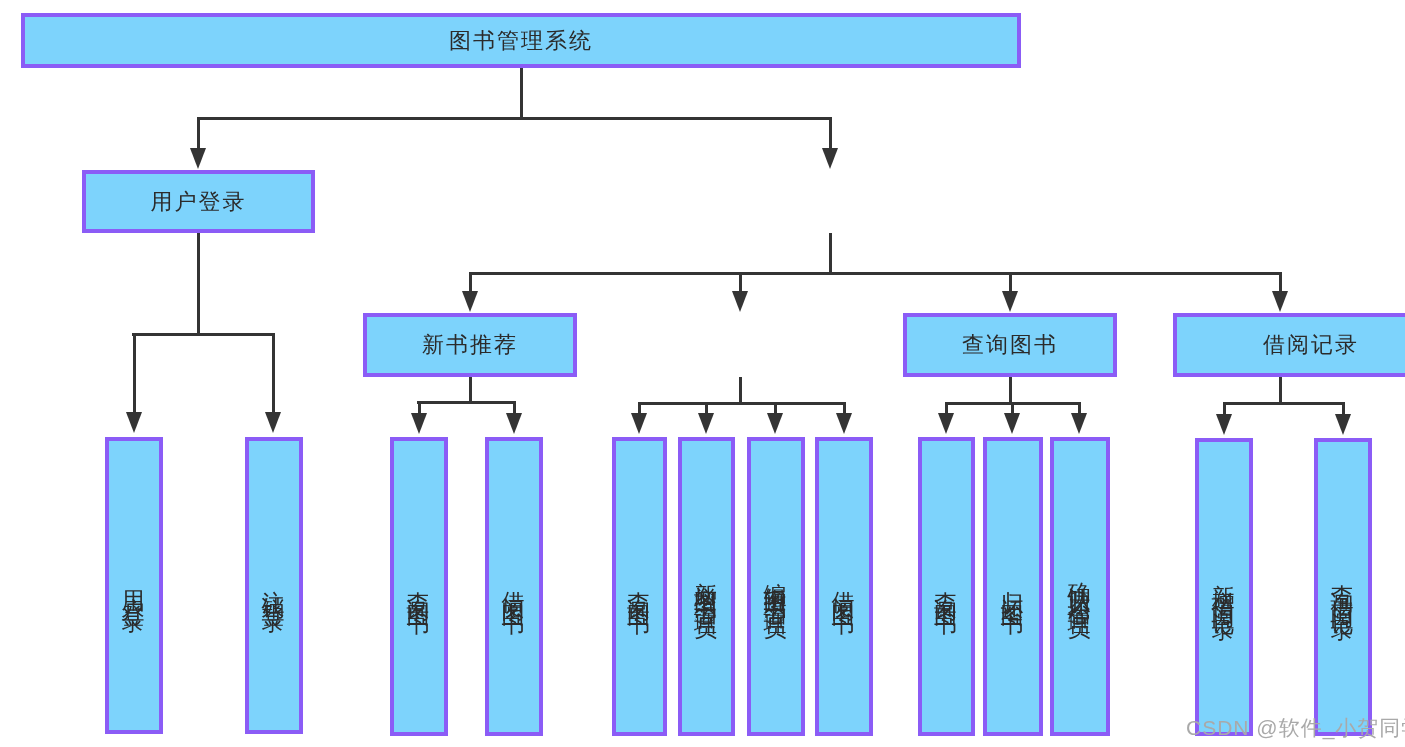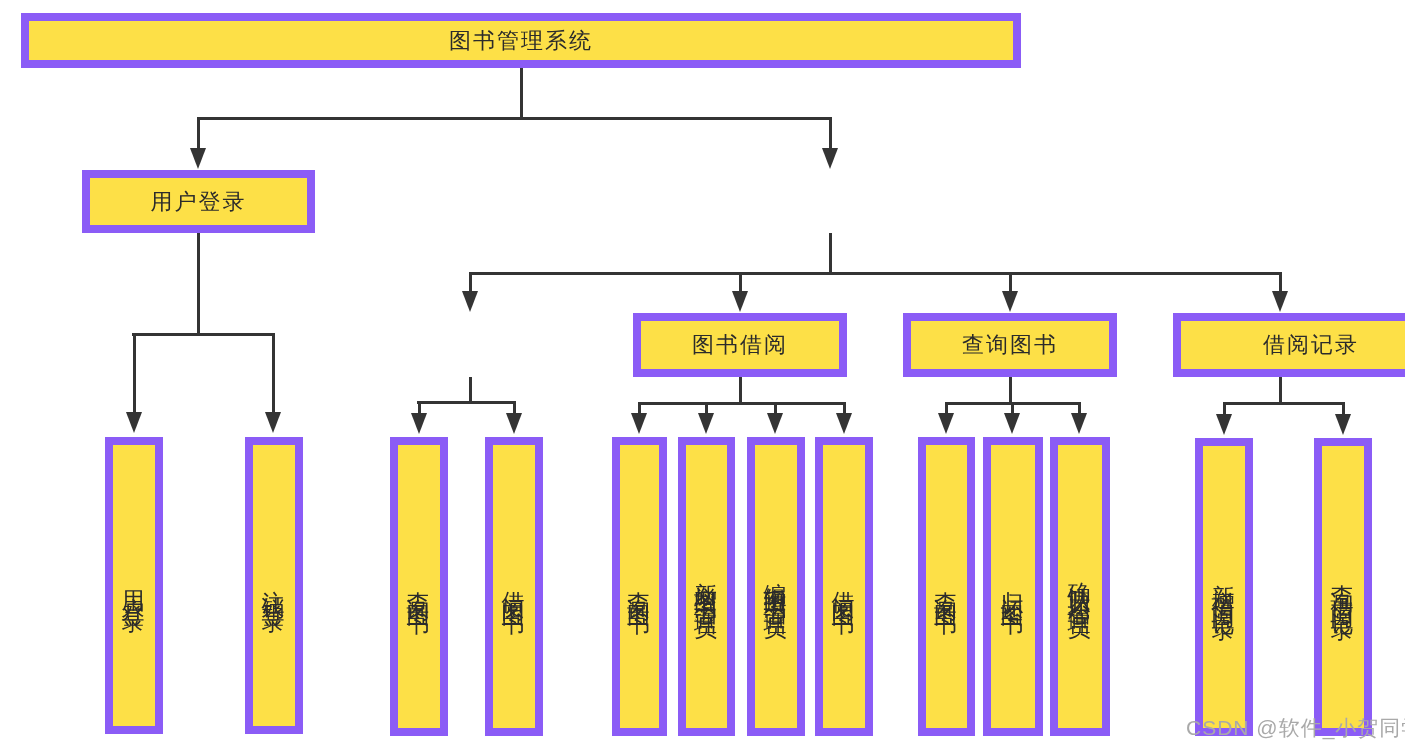--- a/index.html
+++ b/index.html
@@ -6,22 +6,22 @@
   #stage{
     position:relative;
     width:1405px;height:747px;
     background:#ffffff;
     overflow:hidden;
     font-family:"Liberation Sans", sans-serif;
   }
   .box{
     position:absolute;
     box-sizing:border-box;
-    border:8px solid #8b5cf6;
-    background:#fde047;
+    border:4px solid #8b5cf6;
+    background:#7dd3fc;
     display:flex;
     align-items:center;
     justify-content:center;
     font-size:22px;
     color:#2b2b2b;
     letter-spacing:2px;
     white-space:nowrap;
   }
   .vbox{
     writing-mode:vertical-rl;
@@ -50,21 +50,21 @@
 </style>
 </head>
 <body>
 
 <div id="stage">
 
   <div class="box" style="left:21px;top:13px;width:1000px;height:55px;">图书管理系统</div>
 
   <div class="box" style="left:82px;top:170px;width:233px;height:63px;">用户登录</div>
 
-  <div class="box" style="left:633px;top:313px;width:214px;height:64px;">图书借阅</div>
+  <div class="box" style="left:363px;top:313px;width:214px;height:64px;">新书推荐</div>
   <div class="box" style="left:903px;top:313px;width:214px;height:64px;">查询图书</div>
   <div class="box" style="left:1173px;top:313px;width:244px;height:64px;padding-left:32px;">借阅记录</div>
 
   <div class="box vbox" style="left:105px;top:437px;width:58px;height:297px;">用户登录</div>
   <div class="box vbox" style="left:245px;top:437px;width:58px;height:297px;">注销登录</div>
 
   <div class="box vbox" style="left:390px;top:437px;width:58px;height:299px;">查询图书</div>
   <div class="box vbox" style="left:485px;top:437px;width:58px;height:299px;">借阅图书</div>
 
   <div class="box vbox" style="left:612px;top:437px;width:55px;height:299px;">查询图书</div>

